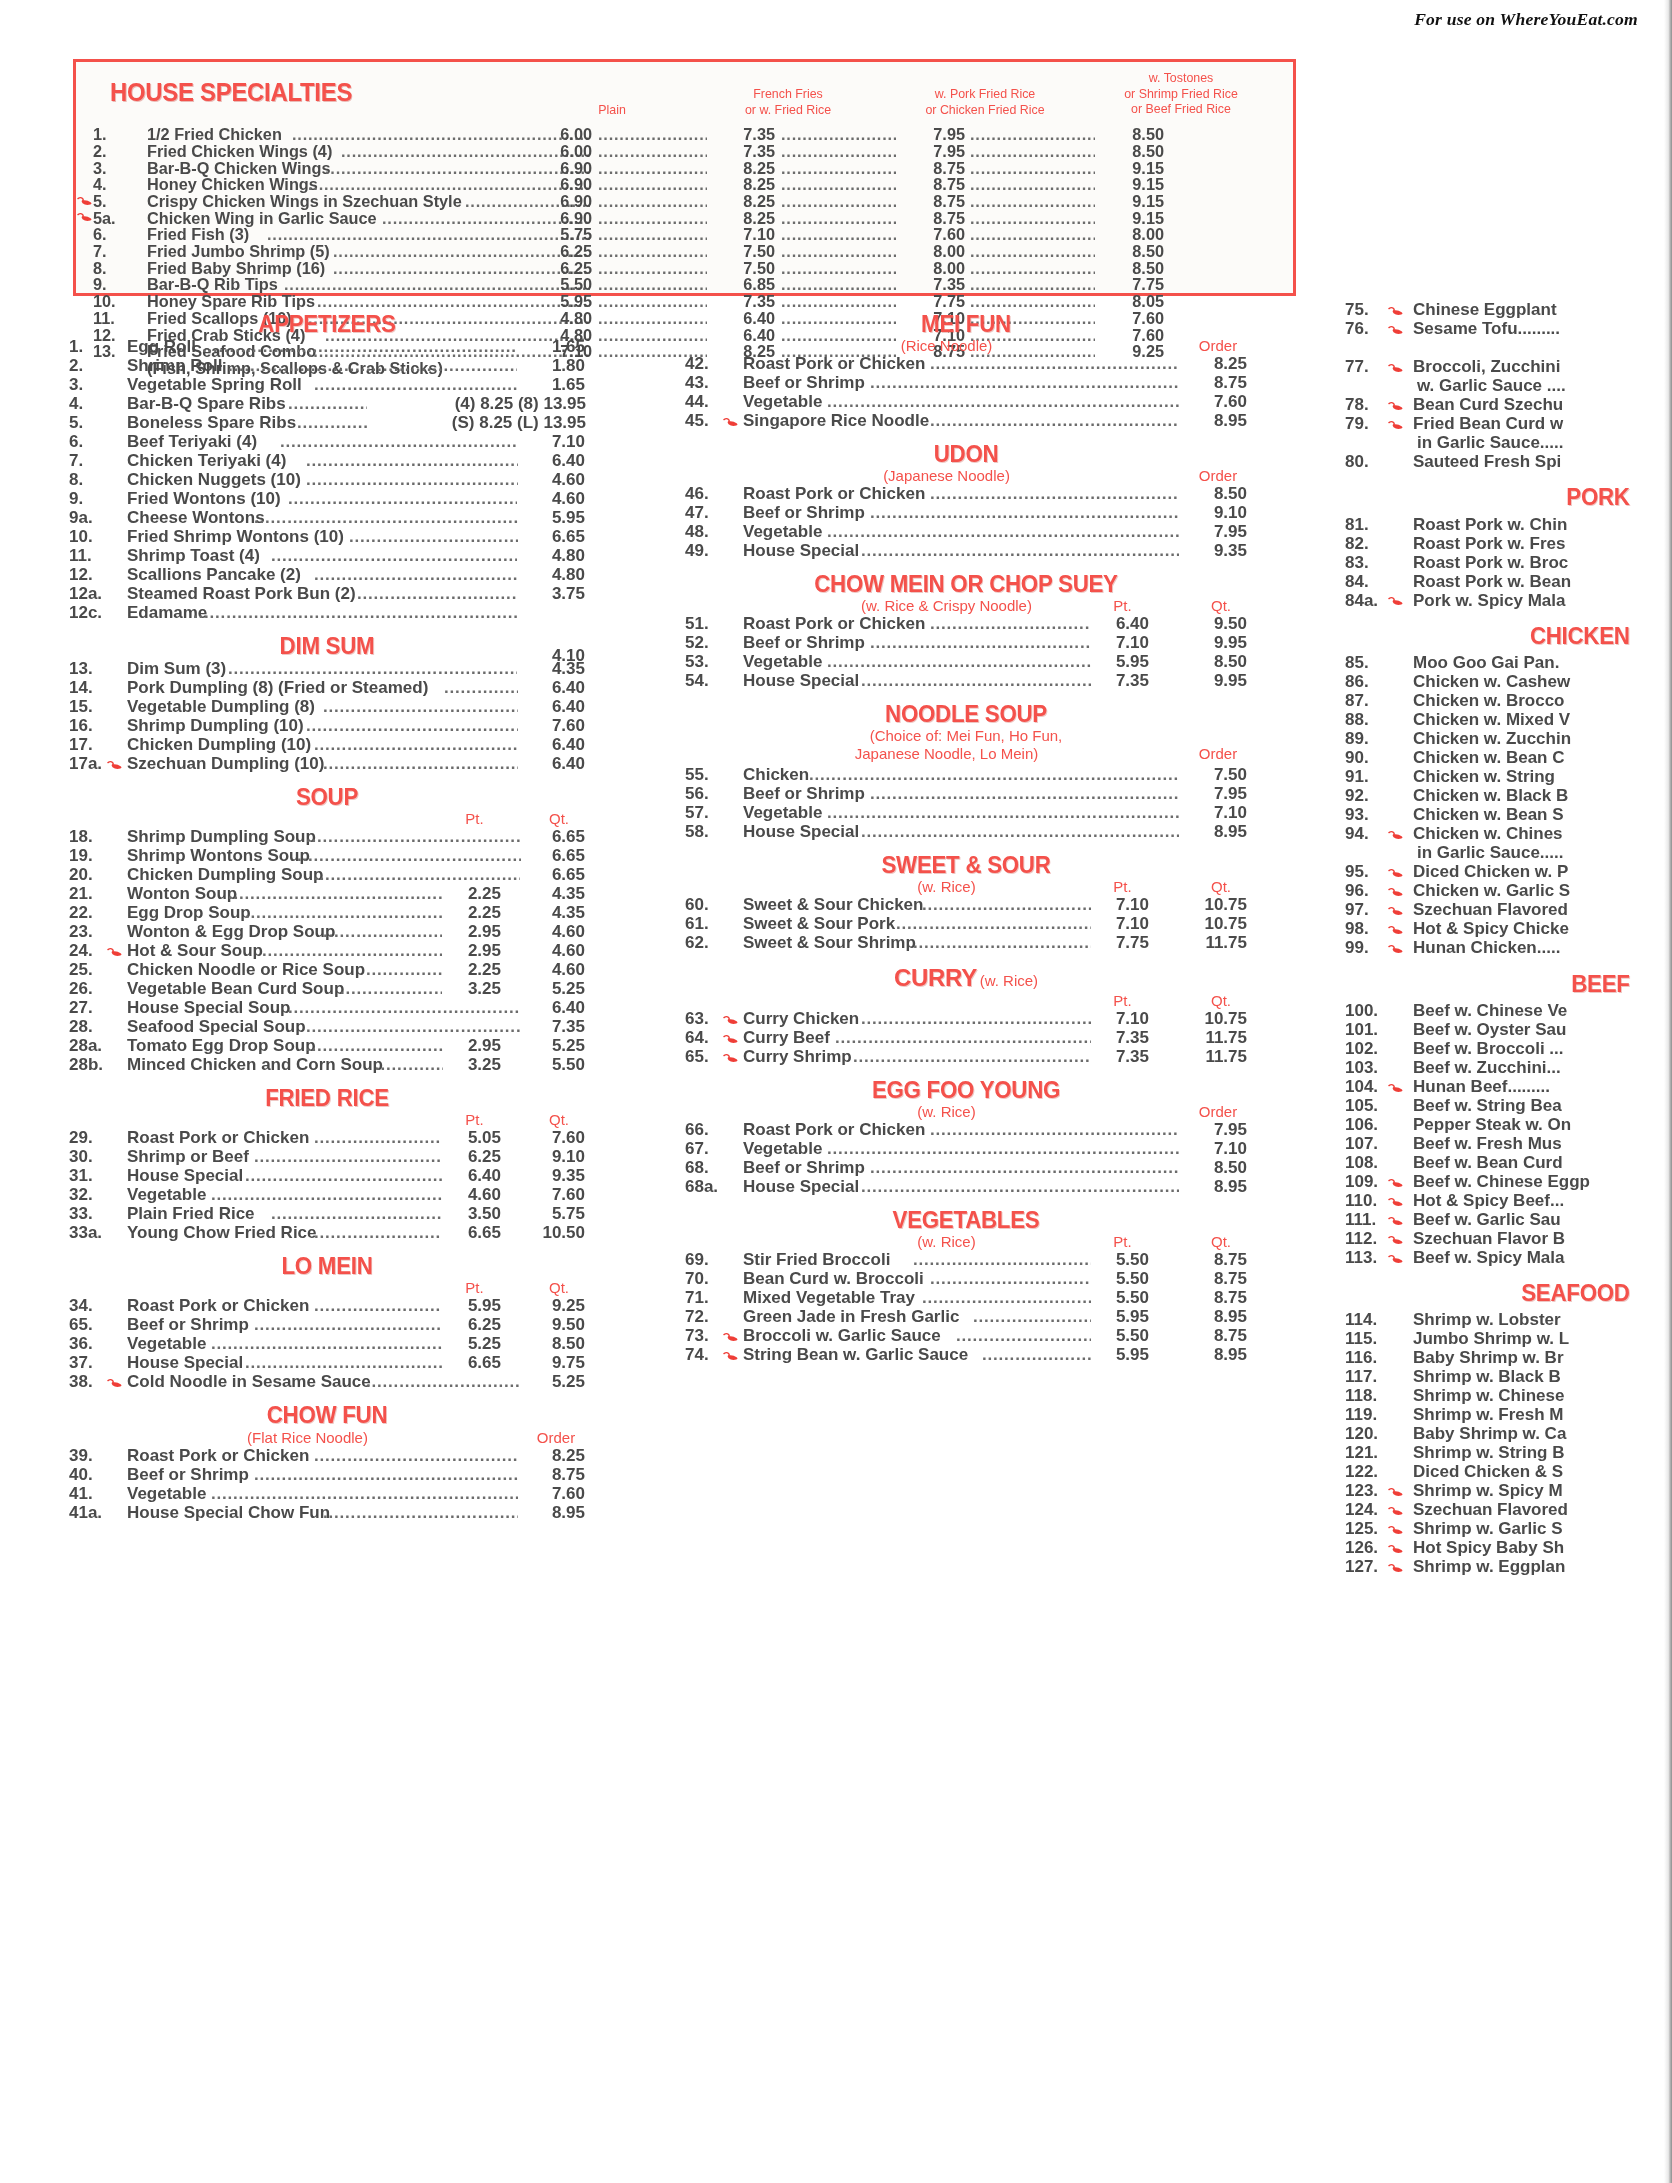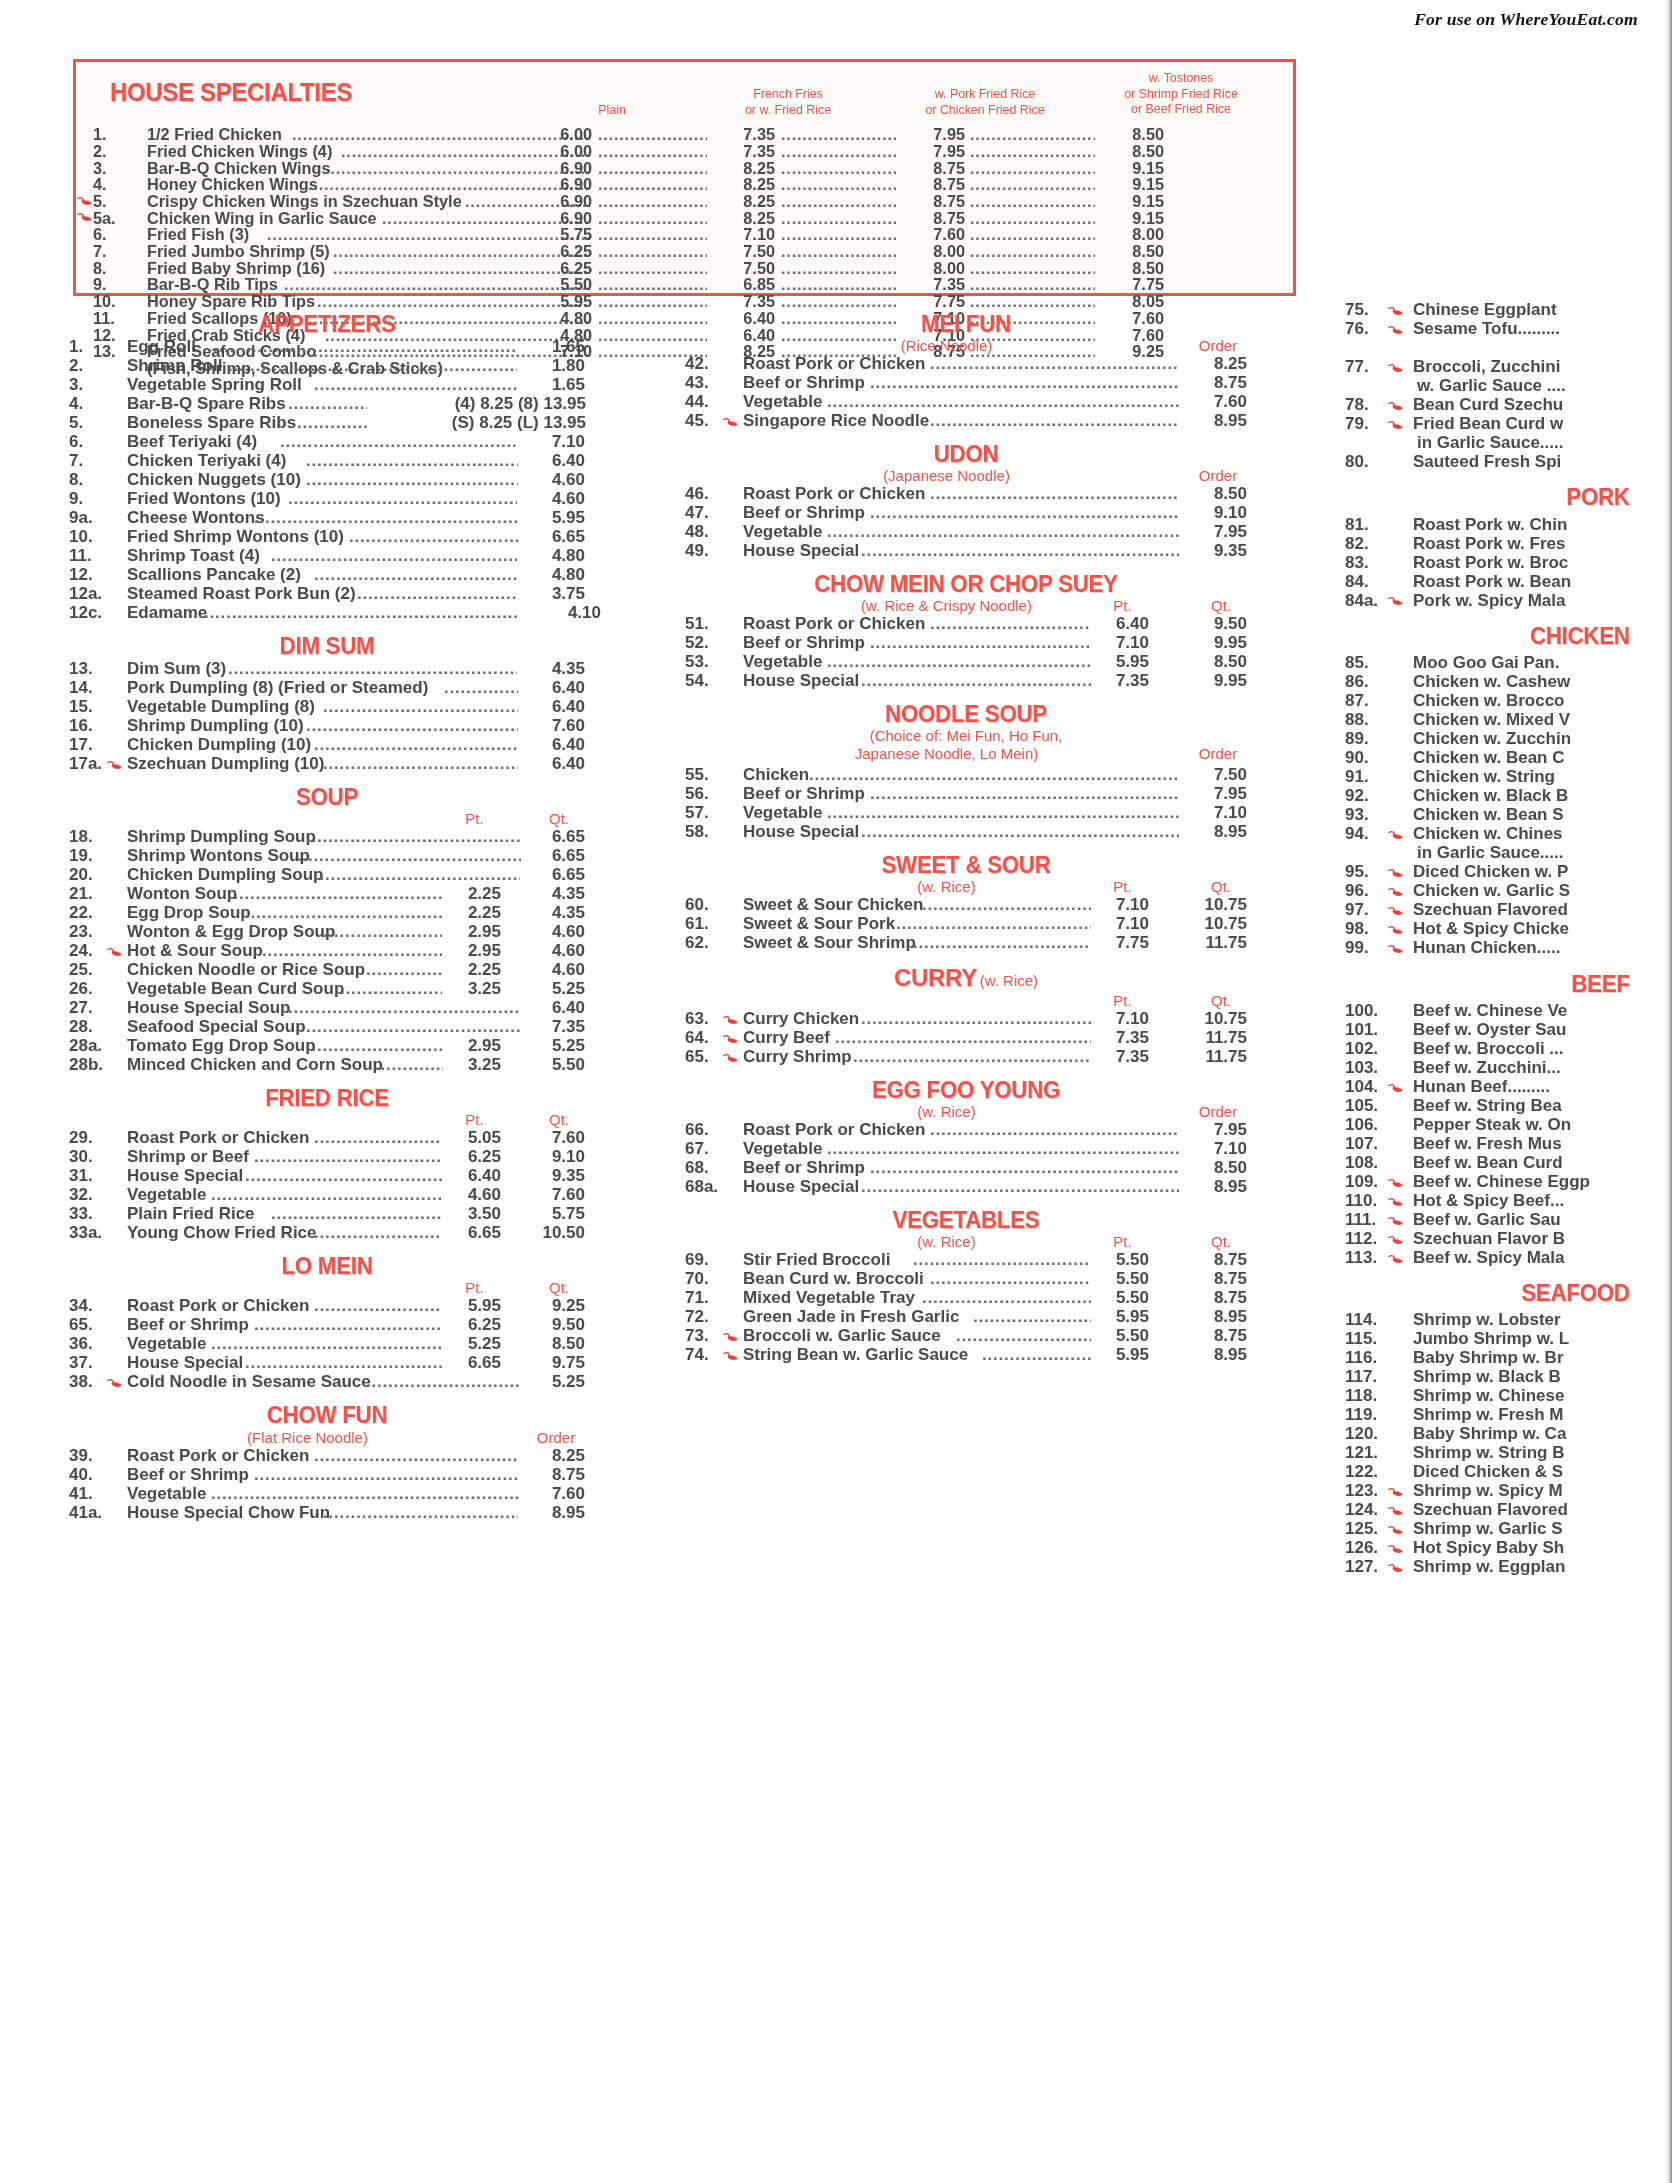--- a/index.html
+++ b/index.html
@@ -373,21 +373,21 @@
       <div class="item">
         <span class="num">12a.</span>
         <span class="nm" style="left:58px;">Steamed Roast Pork Bun (2)</span>
         <span class="lead" style="left:288px;width:160px;">........................................................................................................................</span>
         <span class="pr" style="left:451px;width:65px;">3.75</span>
       </div>
       <div class="item">
         <span class="num">12c.</span>
         <span class="nm" style="left:58px;">Edamame</span>
         <span class="lead" style="left:124px;width:324px;">........................................................................................................................</span>
-        <span class="pr" style="left:467px;width:65px;">4.10</span>
+        <span class="pr" style="left:451px;width:65px;margin-top:43px;">4.10</span>
       </div>
       <div class="sec-head">DIM SUM</div>
       <div class="item">
         <span class="num">13.</span>
         <span class="nm" style="left:58px;">Dim Sum (3)</span>
         <span class="lead" style="left:159px;width:289px;">........................................................................................................................</span>
         <span class="pr" style="left:451px;width:65px;">4.35</span>
       </div>
       <div class="item">
         <span class="num">14.</span>

